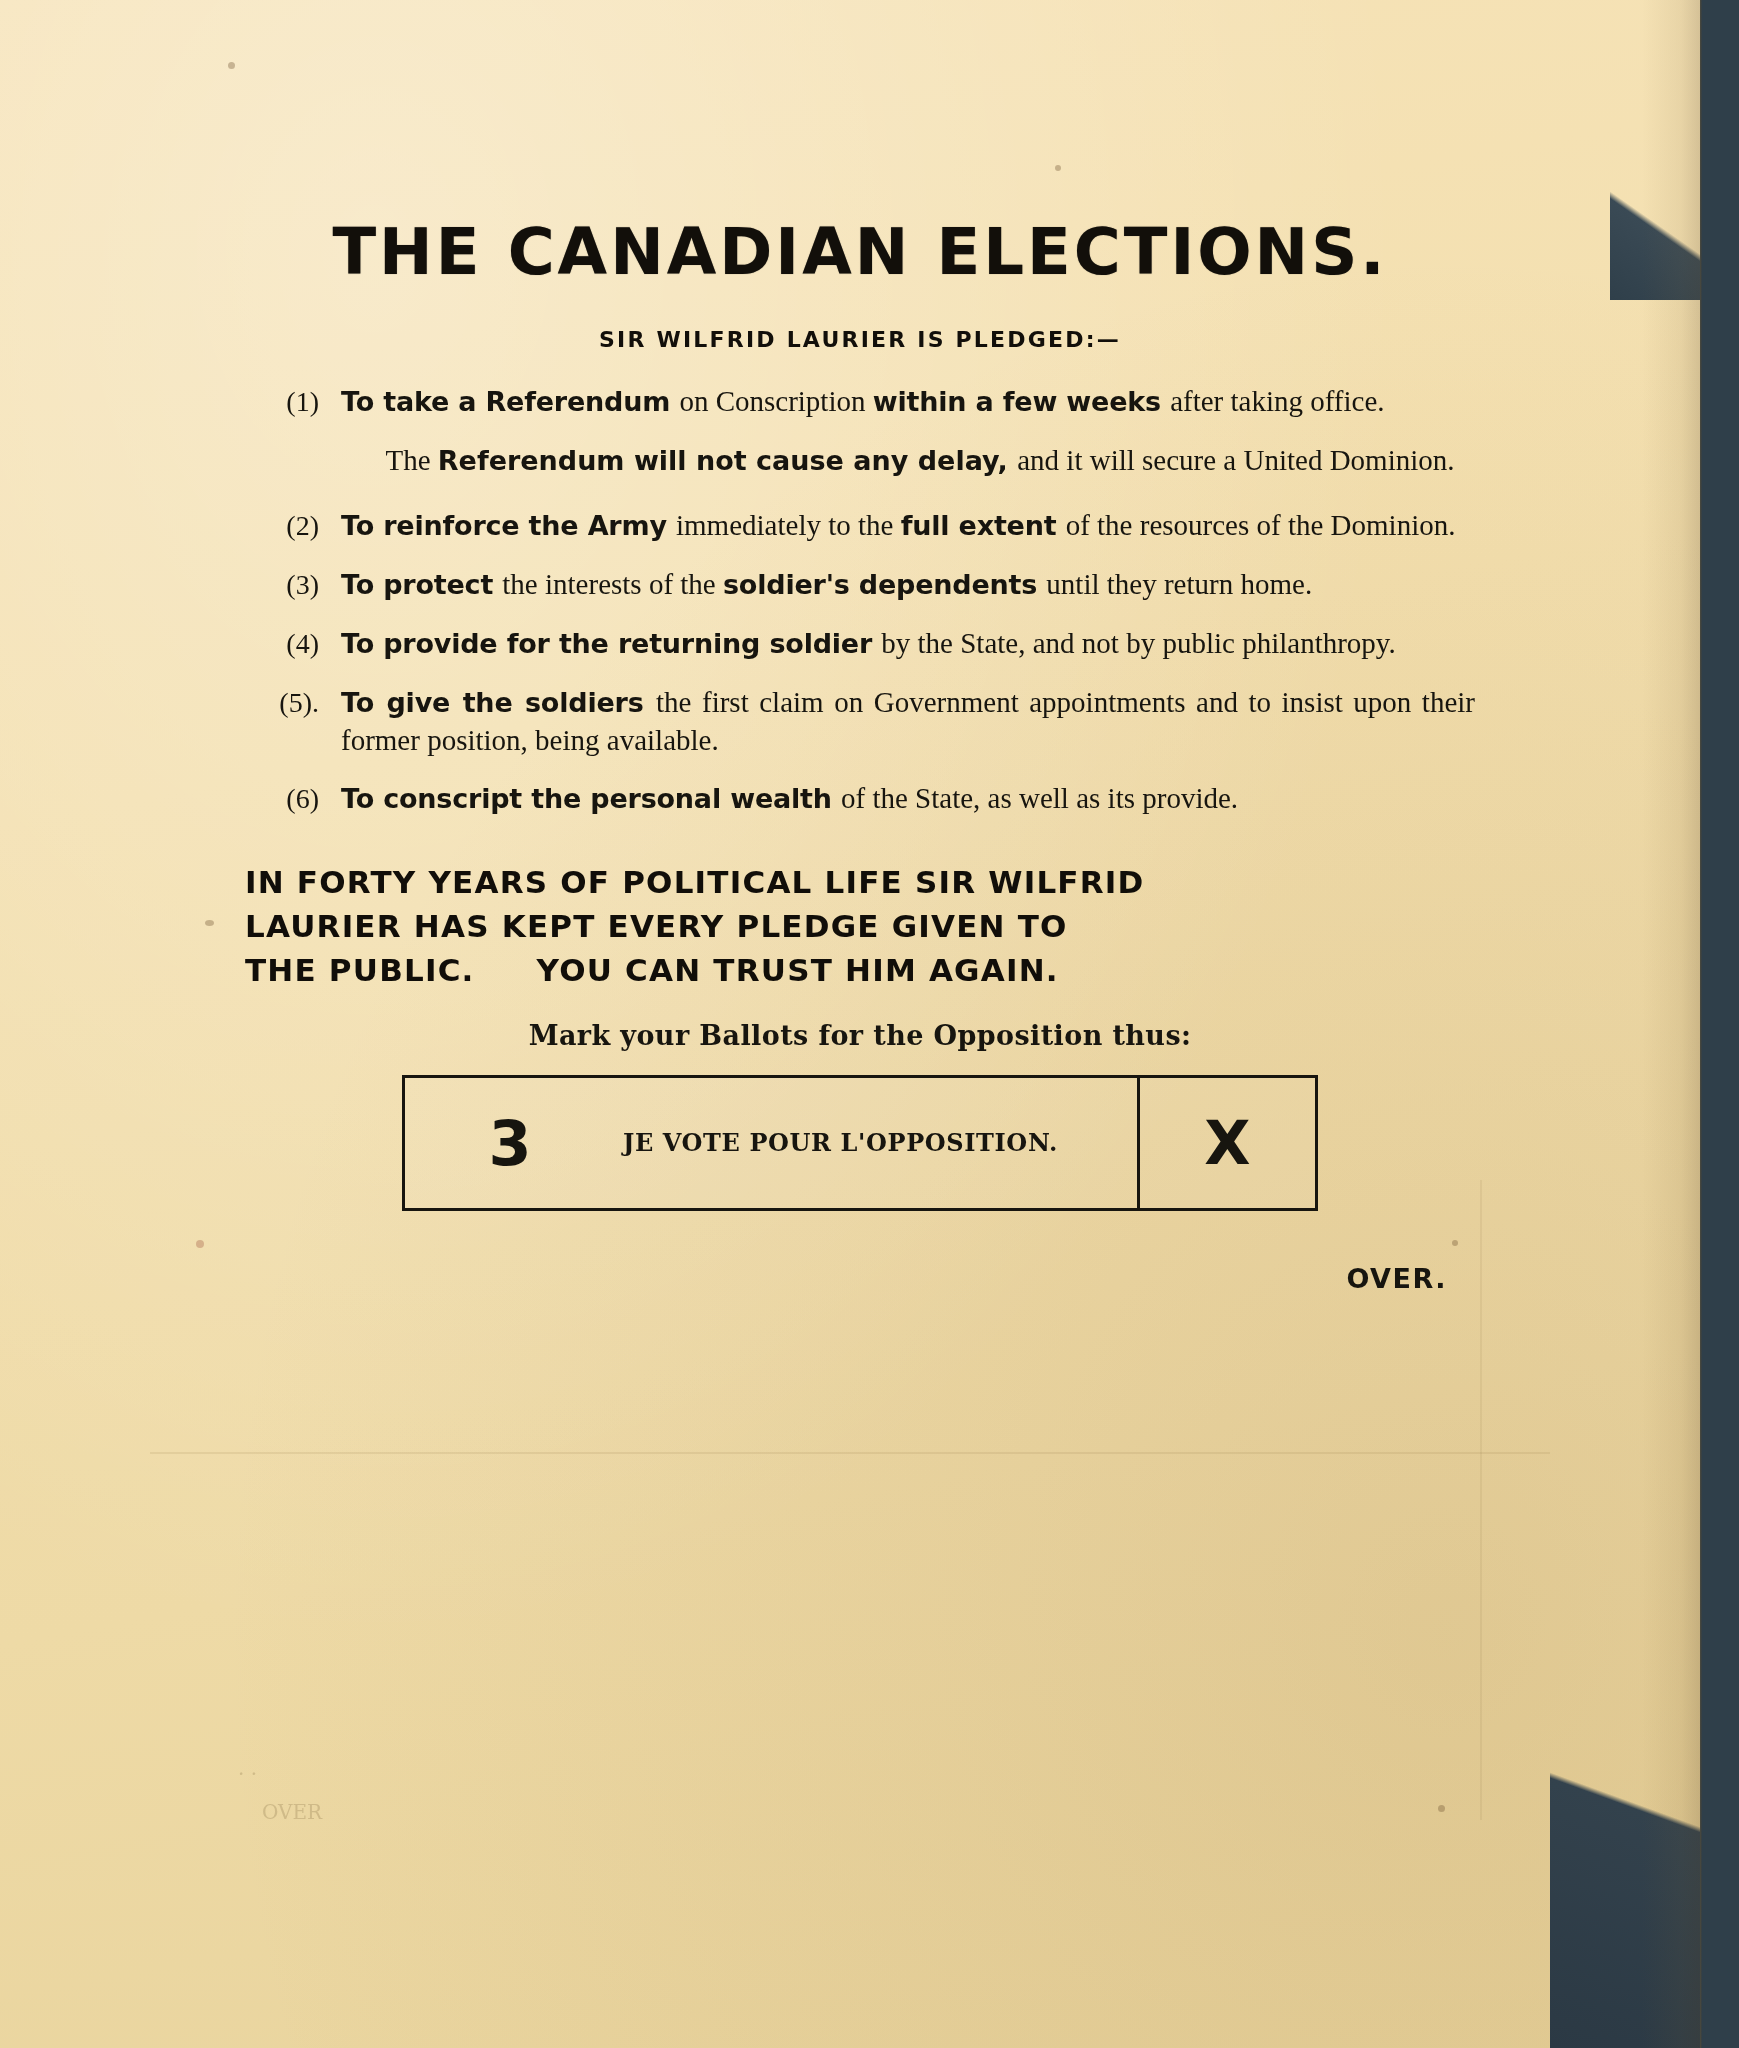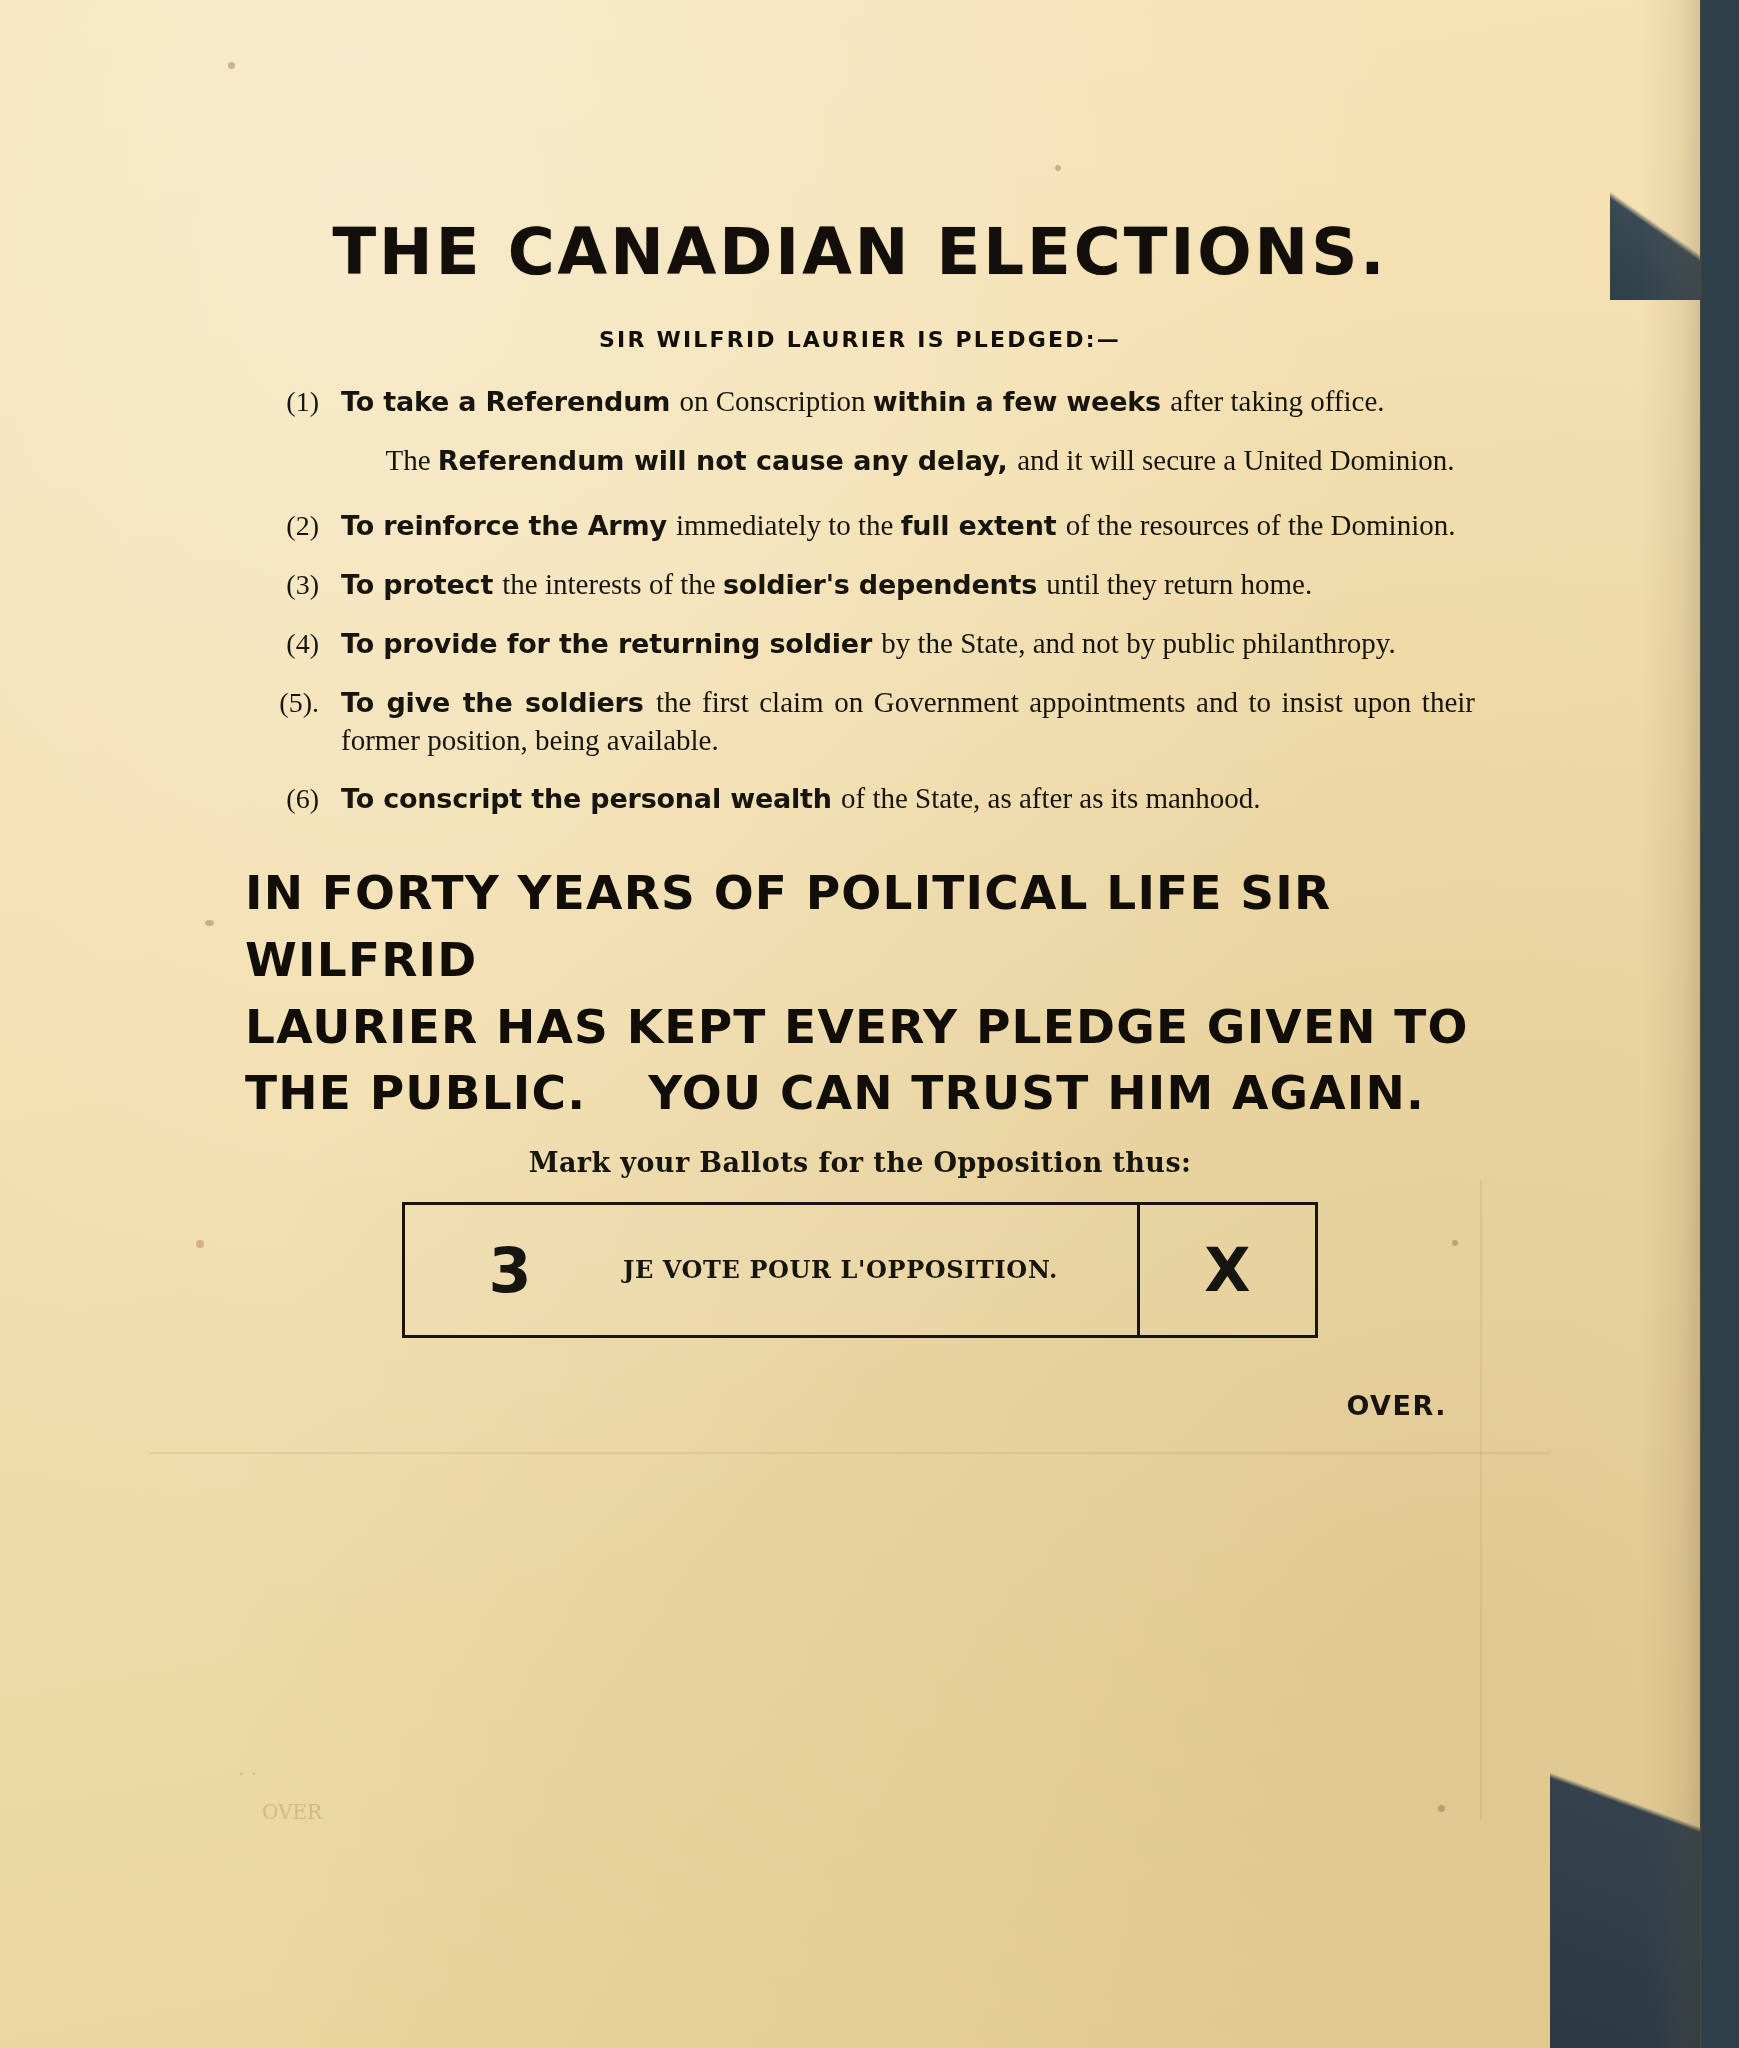--- a/index.html
+++ b/index.html
@@ -149,24 +149,24 @@
   }
   .sub-para b {
     font-family: "DejaVu Sans", sans-serif;
     font-weight: bold;
     font-size: 27px;
   }
 
   .banner {
     font-family: "DejaVu Sans", sans-serif;
     font-weight: bold;
-    font-size: 47px;
+    font-size: 31px;
     letter-spacing: 1.2px;
     line-height: 1.42;
-    margin: 42px 0 20px 0;
+    margin: 42px 0 28px 0;
     color: #110e09;
   }
   .banner .ln { display: block; }
   .banner .ln.last { letter-spacing: 1.2px; }
   .banner .gap { display: inline-block; width: 62px; }
 
   .mark-line {
     text-align: center;
     font-family: "DejaVu Serif", serif;
     font-weight: bold;
@@ -281,21 +281,21 @@
         <li class="point">
           <span class="pt-num">(4)</span>
           <span class="pt-body"><b>To provide for the returning soldier </b><span>by the State, and not by public philanthropy.</span></span>
         </li>
         <li class="point">
           <span class="pt-num">(5).</span>
           <span class="pt-body"><b>To give the soldiers </b><span>the first claim on Government appointments and to insist upon their former position, being available.</span></span>
         </li>
         <li class="point">
           <span class="pt-num">(6)</span>
-          <span class="pt-body"><b>To conscript the personal wealth </b><span>of the State, as after as its manhood.</span></span>
+          <span class="pt-body"><b>To conscript the personal wealth </b><span>of the State, as well as its provide.</span></span>
         </li>
       </ol>
 
     <div class="banner">
       <span class="ln">IN FORTY YEARS OF POLITICAL LIFE SIR WILFRID</span>
       <span class="ln">LAURIER HAS KEPT EVERY PLEDGE GIVEN TO</span>
       <span class="ln last"><span>THE PUBLIC.</span><span class="gap"></span><span>YOU CAN TRUST HIM AGAIN.</span></span>
     </div>
 
     <div class="mark-line">Mark your Ballots for the Opposition thus:</div>

